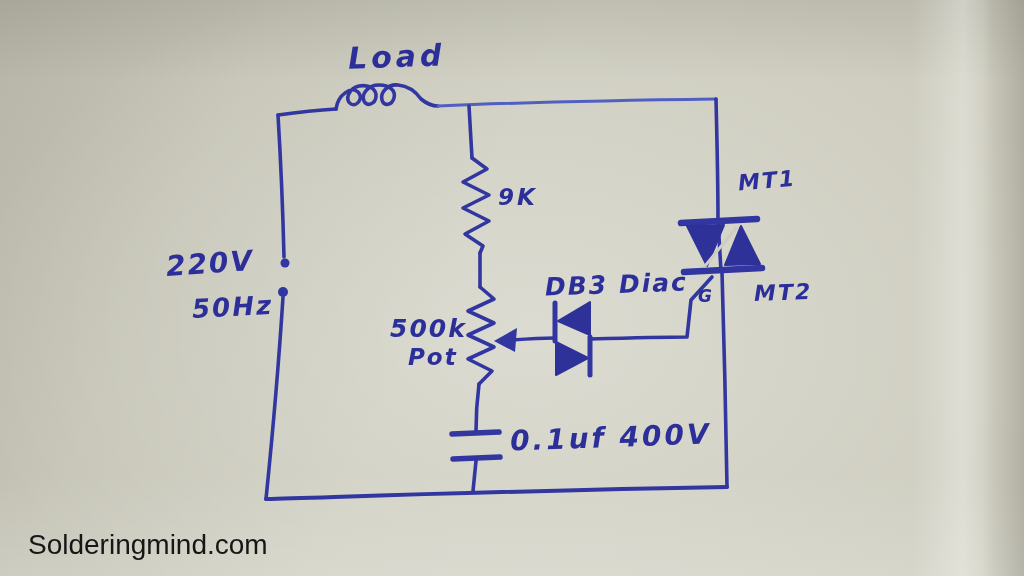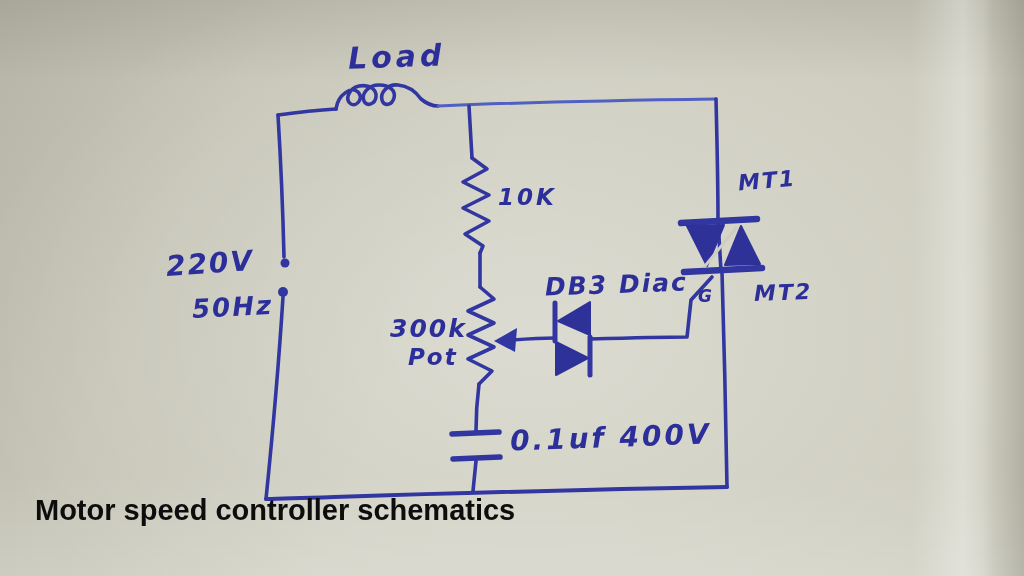--- a/index.html
+++ b/index.html
@@ -98,35 +98,35 @@
       <path stroke-width="6.5" d="M681,223 L757,219"></path>
       <polygon points="687,226 724,225 707,266" fill="#2e3198" stroke="#2e3198" stroke-width="2"></polygon>
       <polygon points="725,265 760,264 741,226" fill="#2e3198" stroke="#2e3198" stroke-width="2"></polygon>
       <path stroke-width="6.5" d="M684,272 L762,268"></path>
       <path stroke="#cfccc0" stroke-width="3" d="M705,266 L736,228"></path>
     </g>
   </svg>
 
   <div class="hand" style="left:348px;top:42px;font-size:30px;letter-spacing:4px;transform:rotate(-2deg);">Load</div>
 
-  <div class="hand" style="left:498px;top:186px;font-size:23px;letter-spacing:3px;">10K</div>
+  <div class="hand" style="left:498px;top:186px;font-size:23px;letter-spacing:3px;">9K</div>
 
   <div class="hand" style="left:166px;top:250px;font-size:28px;letter-spacing:2px;transform:rotate(-4deg);">220V</div>
 
   <div class="hand" style="left:192px;top:294px;font-size:26px;letter-spacing:2px;transform:rotate(-3deg);">50Hz</div>
 
-  <div class="hand" style="left:390px;top:316px;font-size:25px;letter-spacing:2px;">300k</div>
+  <div class="hand" style="left:390px;top:316px;font-size:25px;letter-spacing:2px;">500k</div>
 
   <div class="hand" style="left:408px;top:346px;font-size:23px;letter-spacing:2px;">Pot</div>
 
   <div class="hand" style="left:545px;top:272px;font-size:25px;letter-spacing:2px;transform:rotate(-2deg);">DB3 Diac</div>
 
   <div class="hand" style="left:738px;top:170px;font-size:22px;letter-spacing:2px;transform:rotate(-5deg);">MT1</div>
 
   <div class="hand" style="left:754px;top:282px;font-size:22px;letter-spacing:2px;transform:rotate(-2deg);">MT2</div>
 
   <div class="hand" style="left:698px;top:288px;font-size:17px;">G</div>
 
   <div class="hand" style="left:510px;top:424px;font-size:28px;letter-spacing:3px;transform:rotate(-2deg);">0.1uf 400V</div>
 
-  <div class="caption-title">Motor speed controller schematics</div>
+  <div class="caption-site">Solderingmind.com</div>
 
 </div>
 
 </body></html>

